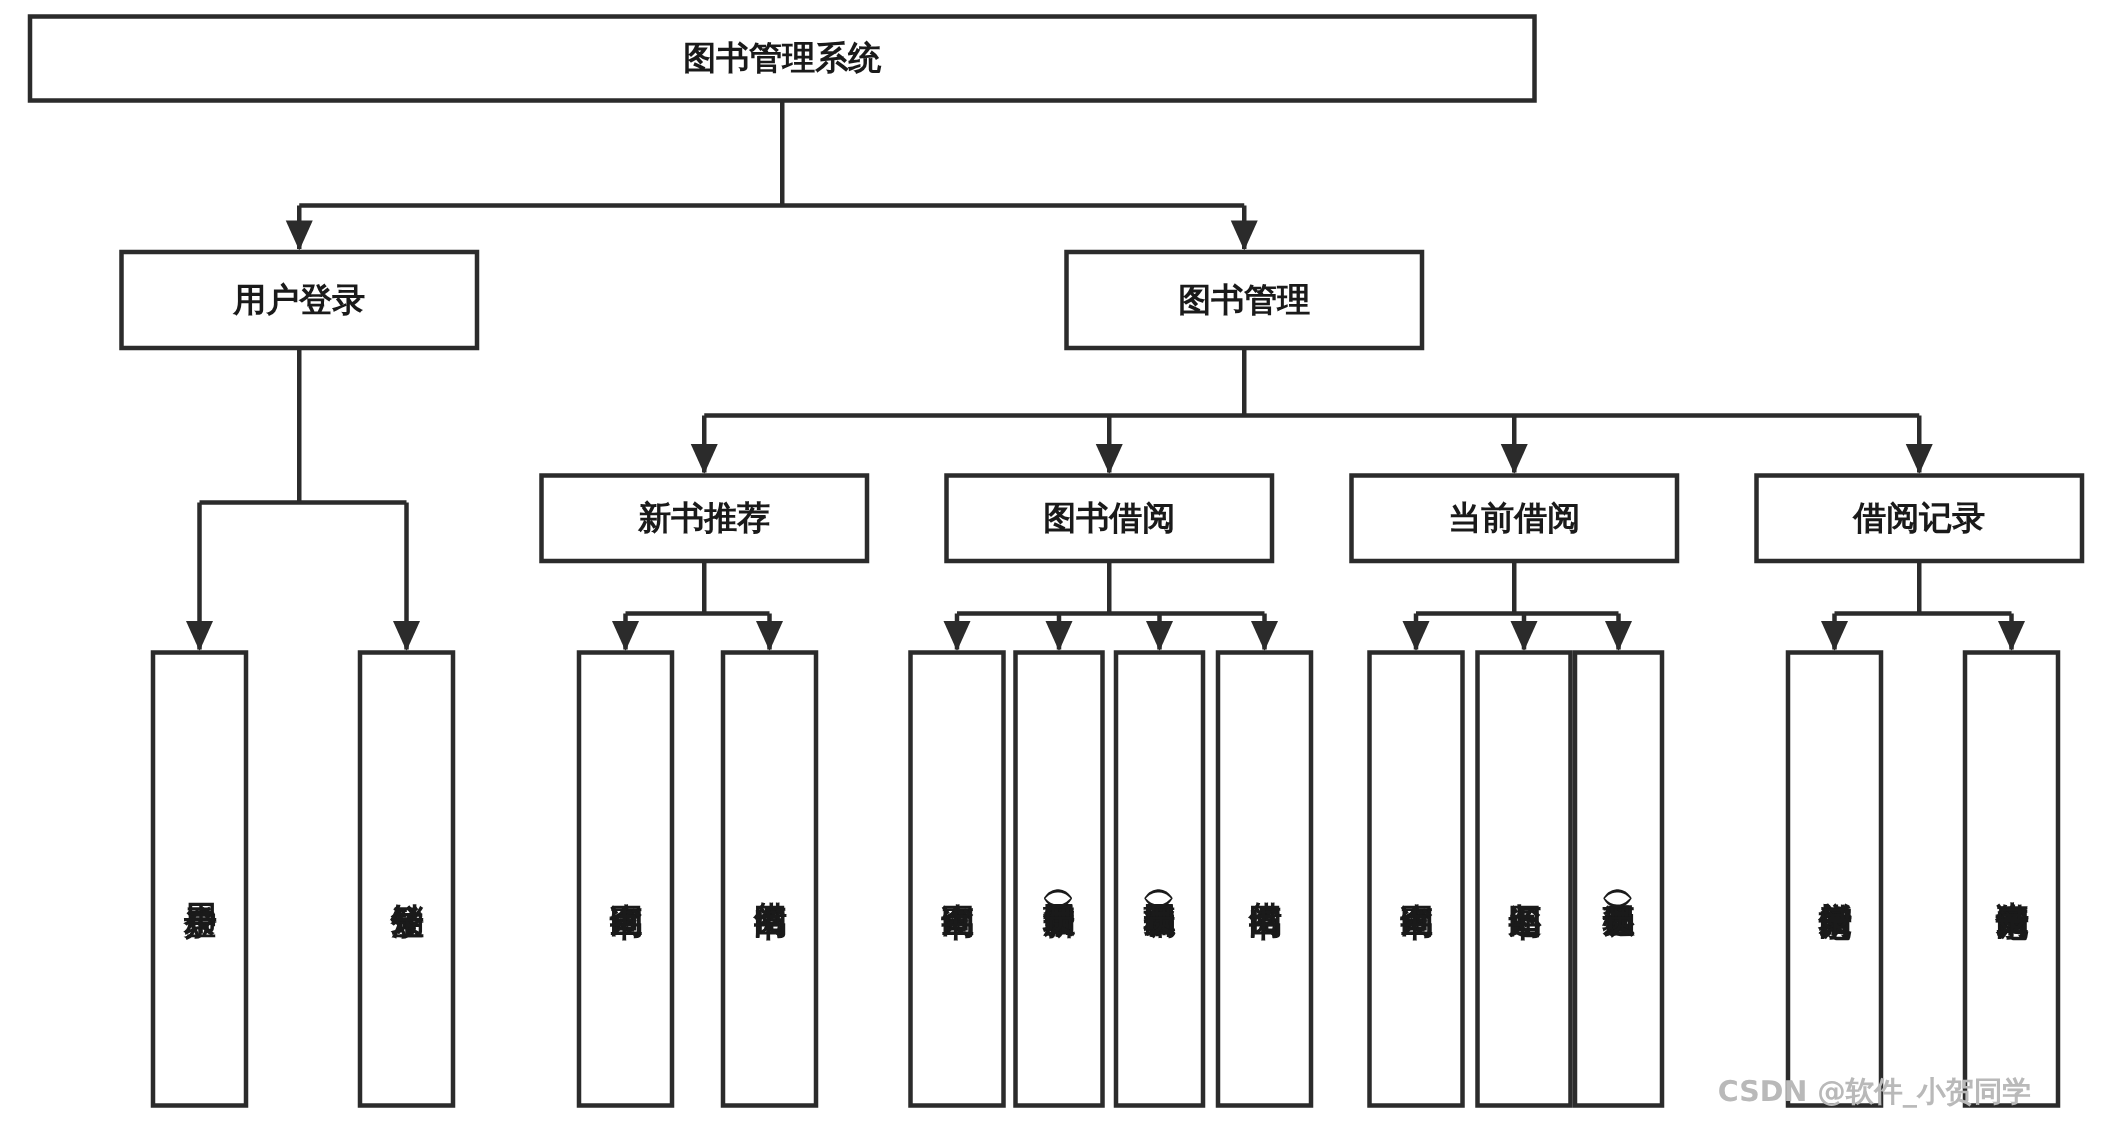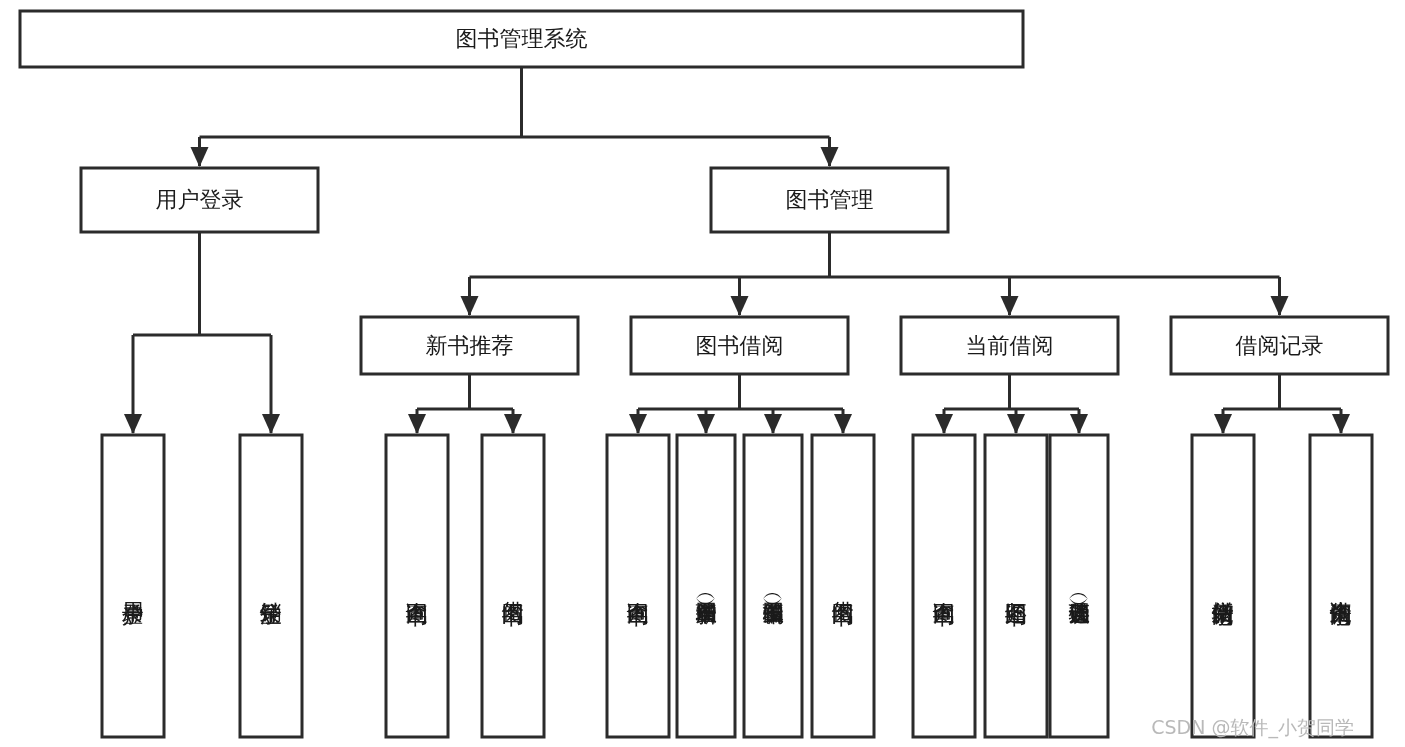--- a/index.html
+++ b/index.html
@@ -12,20 +12,21 @@
     font-family: "DejaVu Sans", "Liberation Sans", sans-serif;
     width: 1405px;
     height: 747px;
     overflow: hidden;
   }
   #diagram-root {
     position: relative;
     width: 1364px;
     height: 747px;
     background: #ffffff;
+    font-weight: bold;
   }
   svg#tree-svg {
     position: absolute;
     left: 0;
     top: 0;
     width: 1405px;
     height: 747px;
     display: block;
   }
   .node-box {

